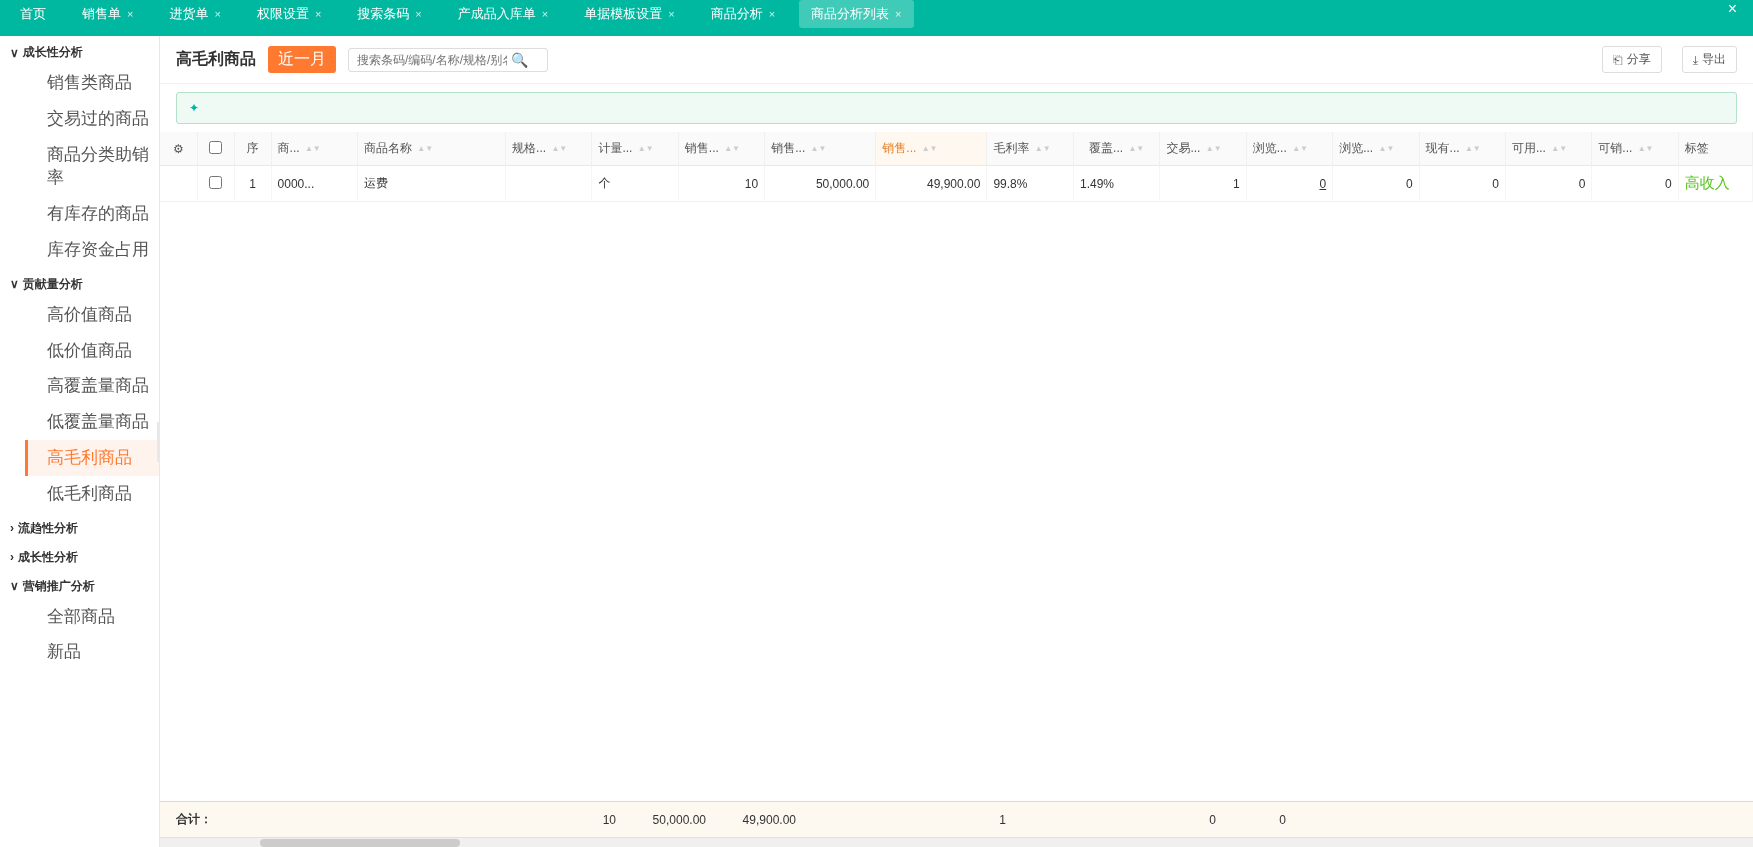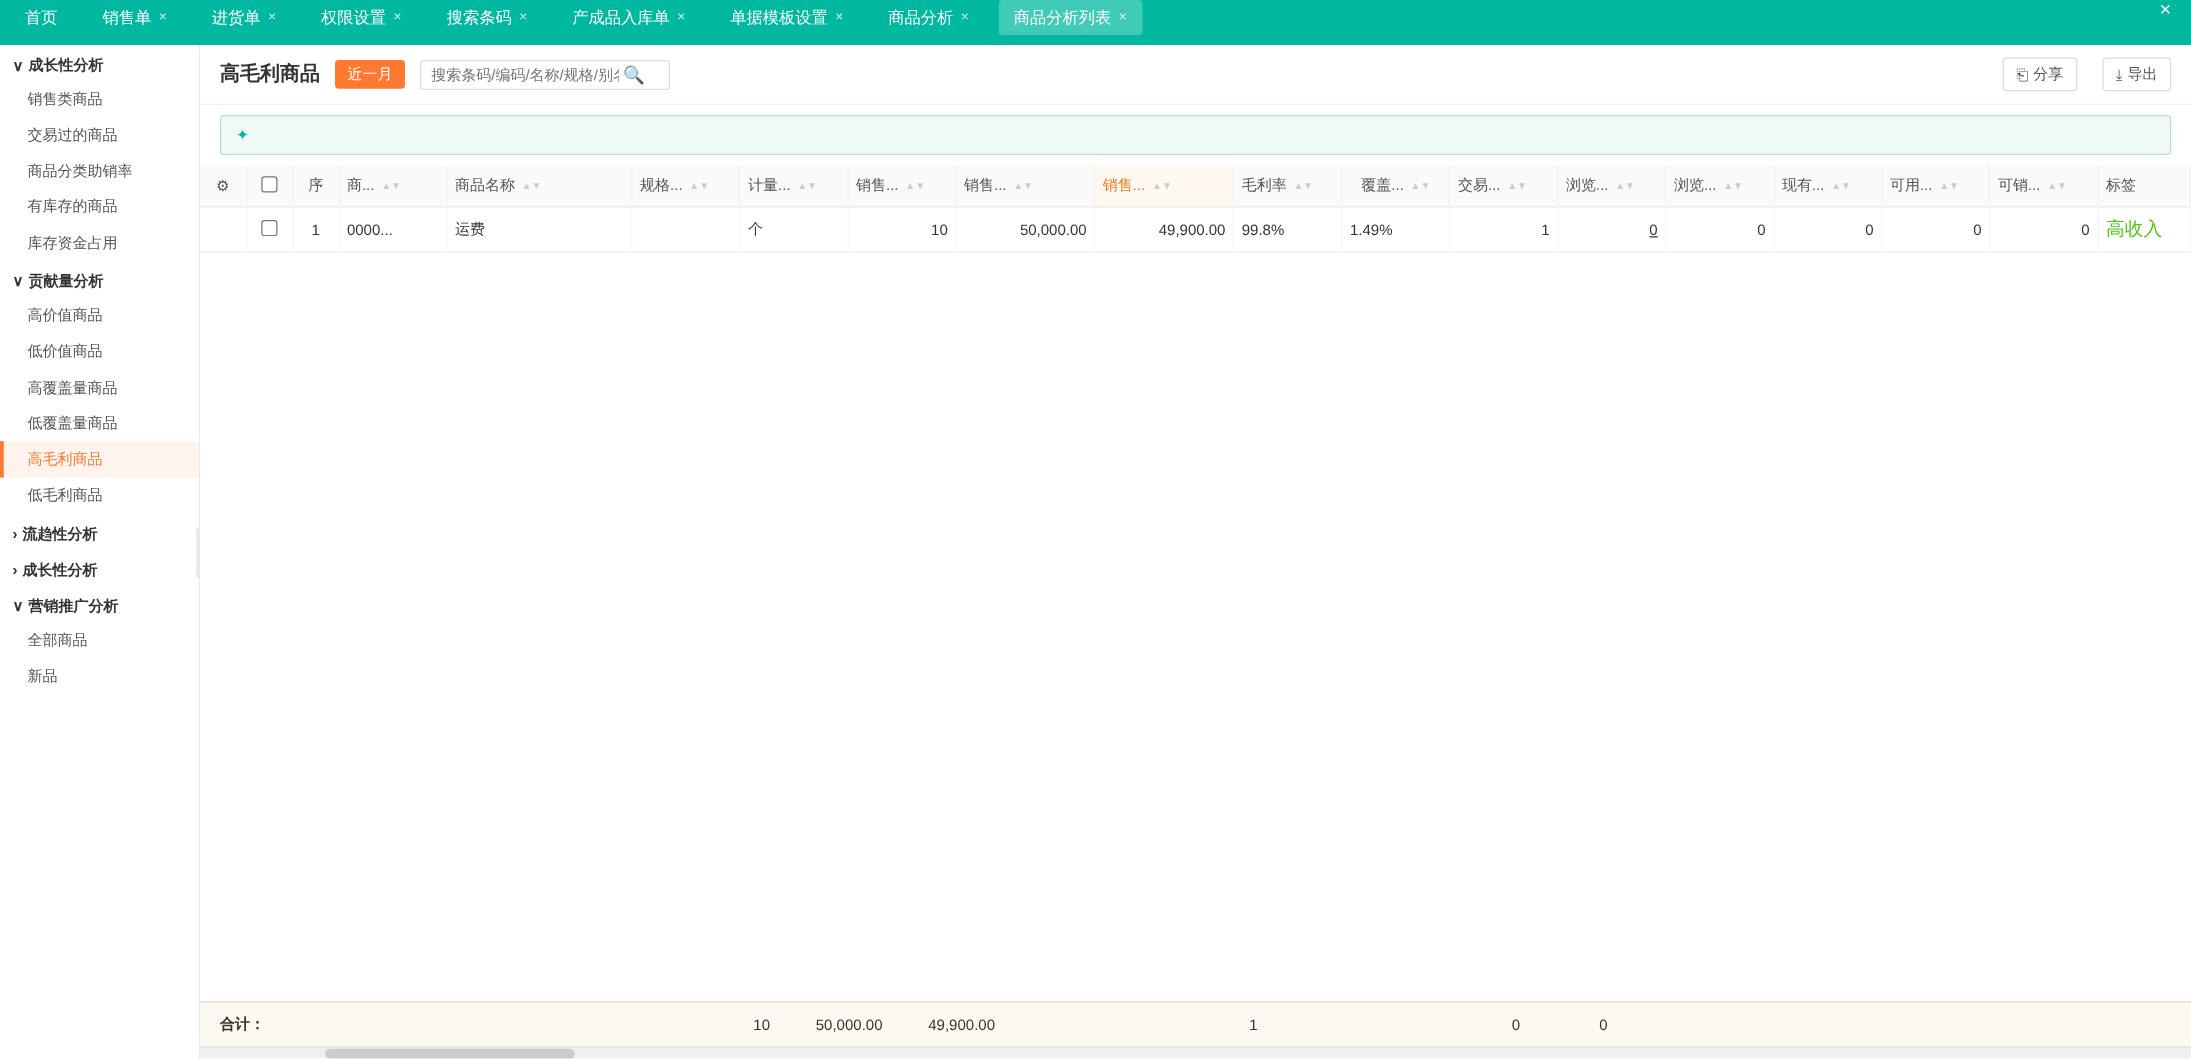--- a/index.html
+++ b/index.html
@@ -69,22 +69,23 @@
       color: #333;
       font-size: 12px;
       font-weight: bold;
       cursor: pointer;
       gap: 4px;
     }
     .sidebar-item {
       padding: 6px 10px 6px 22px;
       color: #555;
       cursor: pointer;
-      font-size: 12px;
+      font-size: 17px;
       line-height: 1.4;
+      margin-left: 25px;
     }
     .sidebar-item.active {
       background: #fff3ee;
       color: #ff7a30;
       border-left: 3px solid #ff7a30;
       padding-left: 19px;
     }
 
     
     .content-area {
@@ -108,21 +109,21 @@
       font-weight: bold;
       color: #333;
     }
     .date-filter-btn {
       background: #ff7a30;
       color: #fff;
       border: none;
       padding: 3px 10px;
       border-radius: 3px;
       cursor: pointer;
-      font-size: 12px;
+      font-size: 16px;
     }
     .search-box {
       display: flex;
       align-items: center;
       border: 1px solid #ddd;
       border-radius: 3px;
       padding: 3px 8px;
       gap: 4px;
       flex: 0 0 200px;
     }

